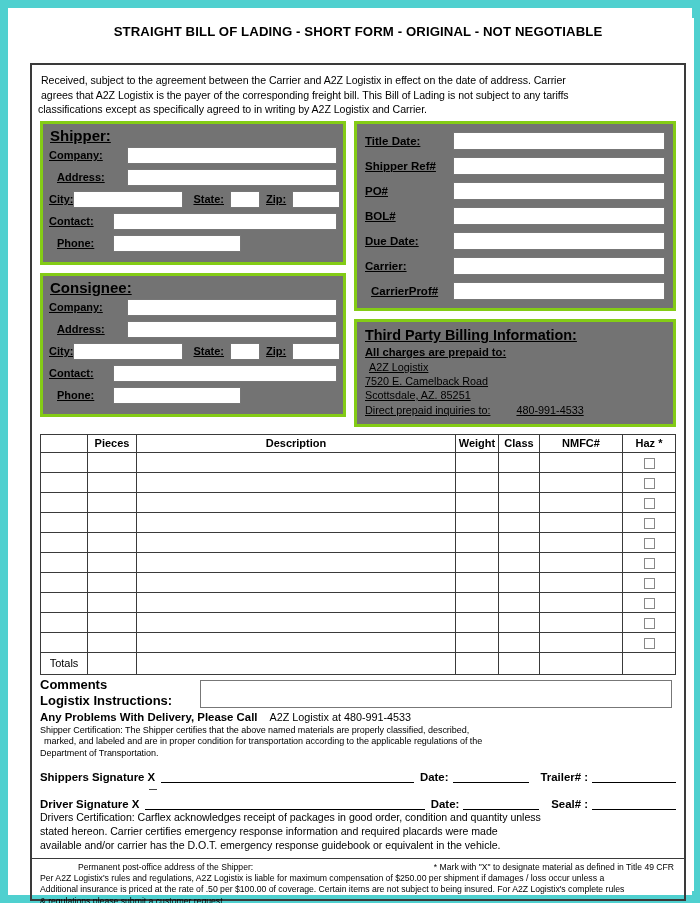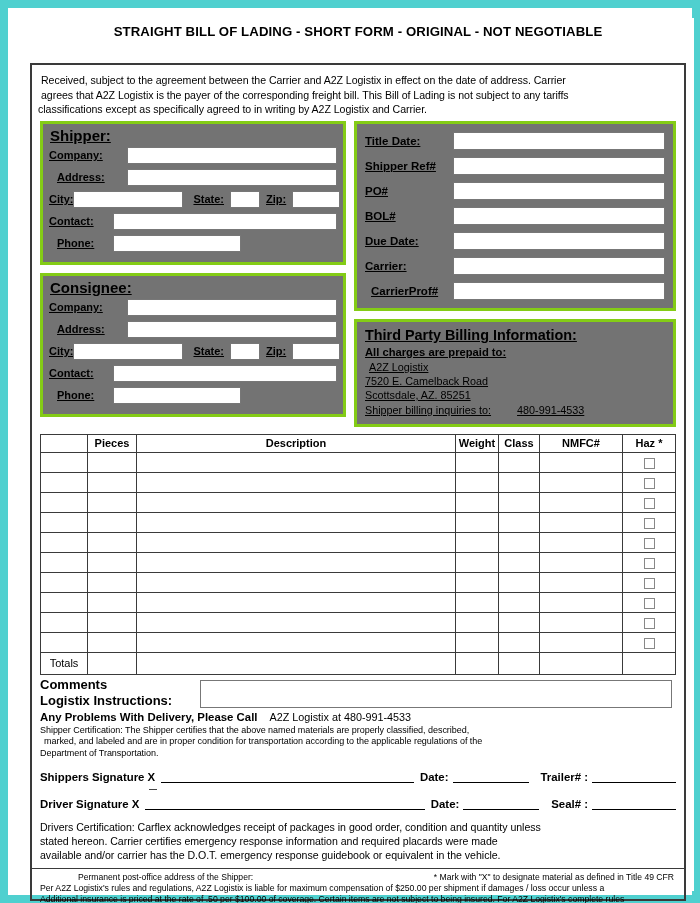--- a/index.html
+++ b/index.html
@@ -271,21 +271,20 @@
     content: "";
     position: absolute;
     left: 4px; top: -7px;
     width: 8px;
     border-top: 1.4px solid #444;
   }
 
   .drivers {
     font-size: 10.6px;
     line-height: 14.4px;
-    margin-top: 10px;
     letter-spacing: -0.03px;
   }
 
   .rule {
     border-top: 1.8px solid #3a3a3a;
     margin: 5px -8px 0 -8px;
   }
 
   .foot-top {
     display: flex;
@@ -431,21 +430,21 @@
             </div>
           </div>
 
           <div class="box" style="margin-top:8px;padding:4px 20px 6px 8px">
             <div class="tp-title">Third Party Billing Information:</div>
             <div class="tp-sub">All charges are prepaid to:</div>
             <div class="tp-line">A2Z Logistix</div>
             <div class="tp-line noindent">7520 E. Camelback Road</div>
             <div class="tp-line noindent">Scottsdale, AZ. 85251</div>
             <div class="tp-inq">
-              <span>Shipper billing inquiries to:</span><span class="num">480-991-4533</span>
+              <span>Direct prepaid inquiries to:</span><span class="num">480-991-4533</span>
             </div>
           </div>
         </div>
       </div>
 
       <table class="goods">
         <thead>
           <tr>
             <th class="c-blank"></th>
             <th class="c-pieces">Pieces</th>

